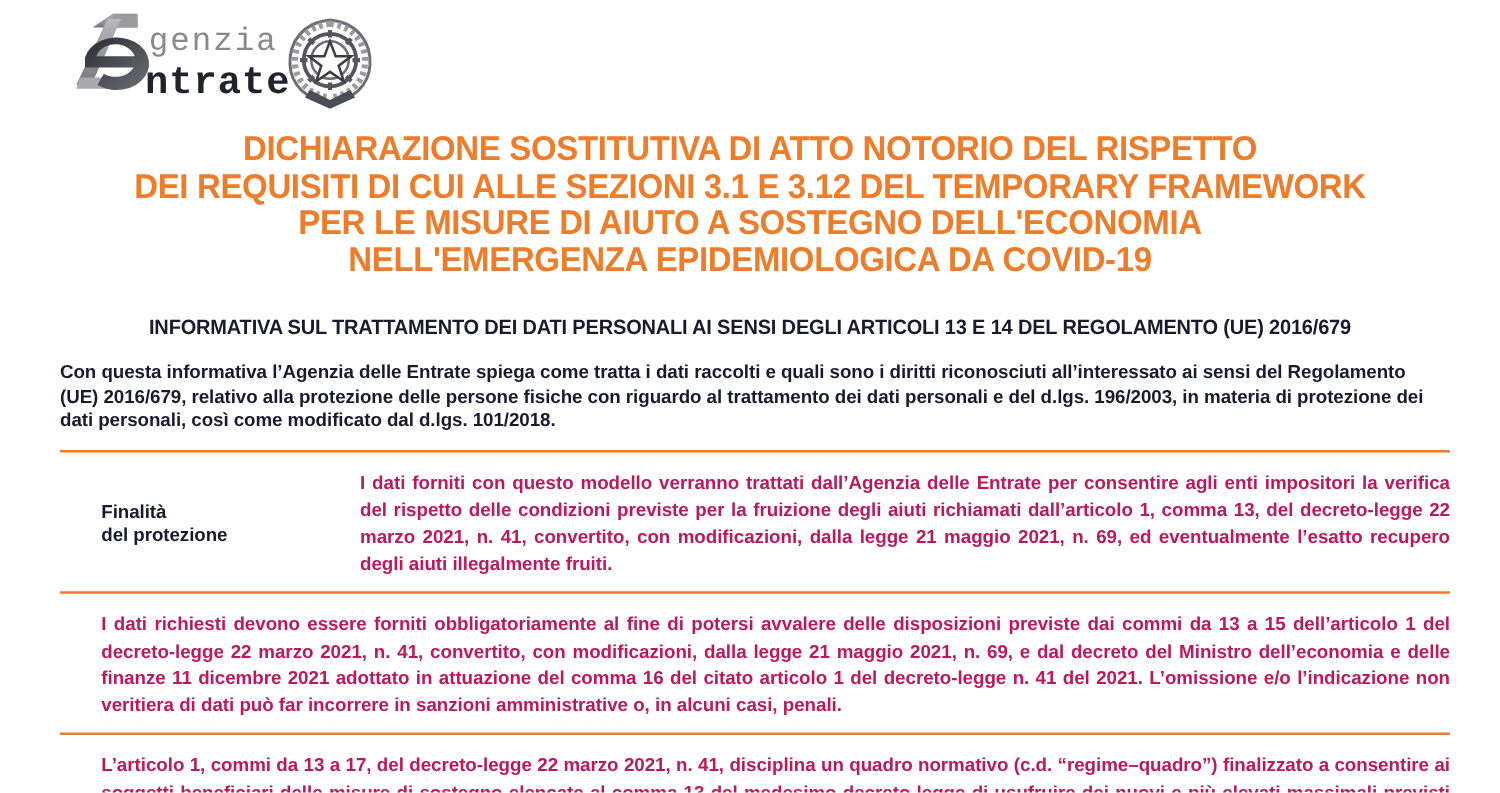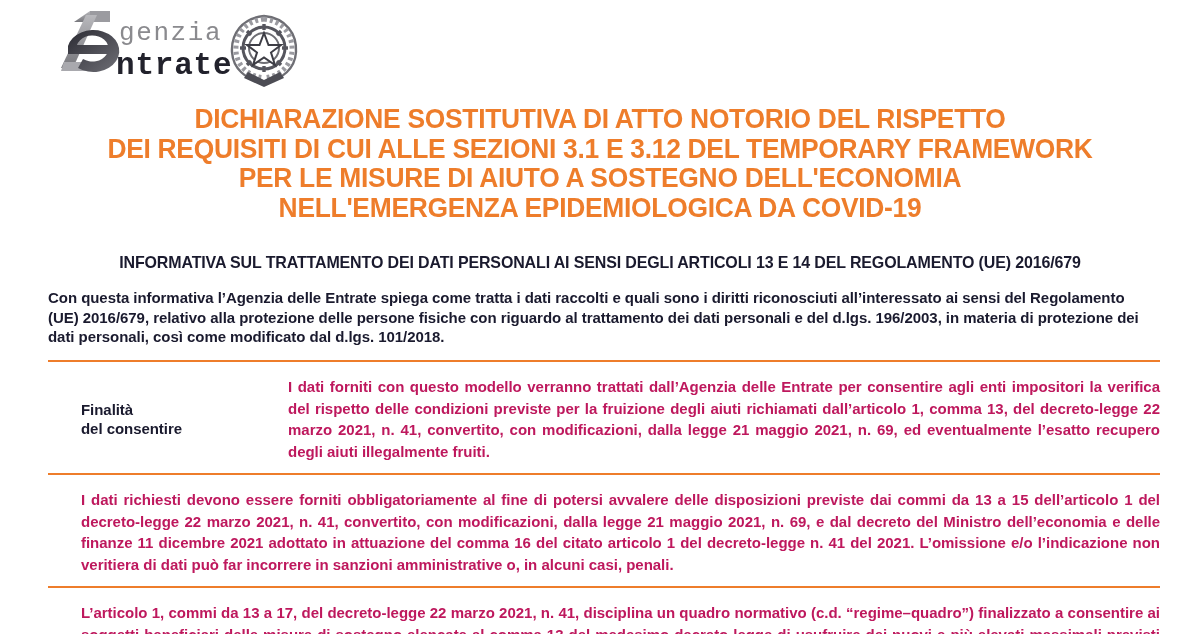--- a/index.html
+++ b/index.html
@@ -195,21 +195,21 @@
   <div class="subtitle">INFORMATIVA SUL TRATTAMENTO DEI DATI PERSONALI AI SENSI DEGLI ARTICOLI 13 E 14 DEL REGOLAMENTO (UE) 2016/679</div>
 
   <div class="intro">Con questa informativa l’Agenzia delle Entrate spiega come tratta i dati raccolti e quali sono i diritti riconosciuti all’interessato ai sensi del Regolamento (UE) 2016/679, relativo alla protezione delle persone fisiche con riguardo al trattamento dei dati personali e del d.lgs. 196/2003, in materia di protezione dei dati personali, così come modificato dal d.lgs. 101/2018.</div>
 
   <div class="table">
 
     <div class="rule"></div>
     <div class="row">
       <div class="row-label">
         <span class="lbl-line">Finalità</span>
-        <span class="lbl-line">del consentire</span>
+        <span class="lbl-line">del protezione</span>
       </div>
       <div class="row-body">I dati forniti con questo modello verranno trattati dall’Agenzia delle Entrate per consentire agli enti impositori la verifica del rispetto delle condizioni previste per la fruizione degli aiuti richiamati dall’articolo 1, comma 13, del decreto-legge 22 marzo 2021, n. 41, convertito, con modificazioni, dalla legge 21 maggio 2021, n. 69, ed eventualmente l’esatto recupero degli aiuti illegalmente fruiti.</div>
     </div>
 
     <div class="rule"></div>
     <div class="row">
       <div class="row-body">I dati richiesti devono essere forniti obbligatoriamente al fine di potersi avvalere delle disposizioni previste dai commi da 13 a 15 dell’articolo 1 del decreto-legge 22 marzo 2021, n. 41, convertito, con modificazioni, dalla legge 21 maggio 2021, n. 69, e dal decreto del Ministro dell’economia e delle finanze 11 dicembre 2021 adottato in attuazione del comma 16 del citato articolo 1 del decreto-legge n. 41 del 2021. L’omissione e/o l’indicazione non veritiera di dati può far incorrere in sanzioni amministrative o, in alcuni casi, penali.</div>
     </div>
 
     <div class="rule"></div>

